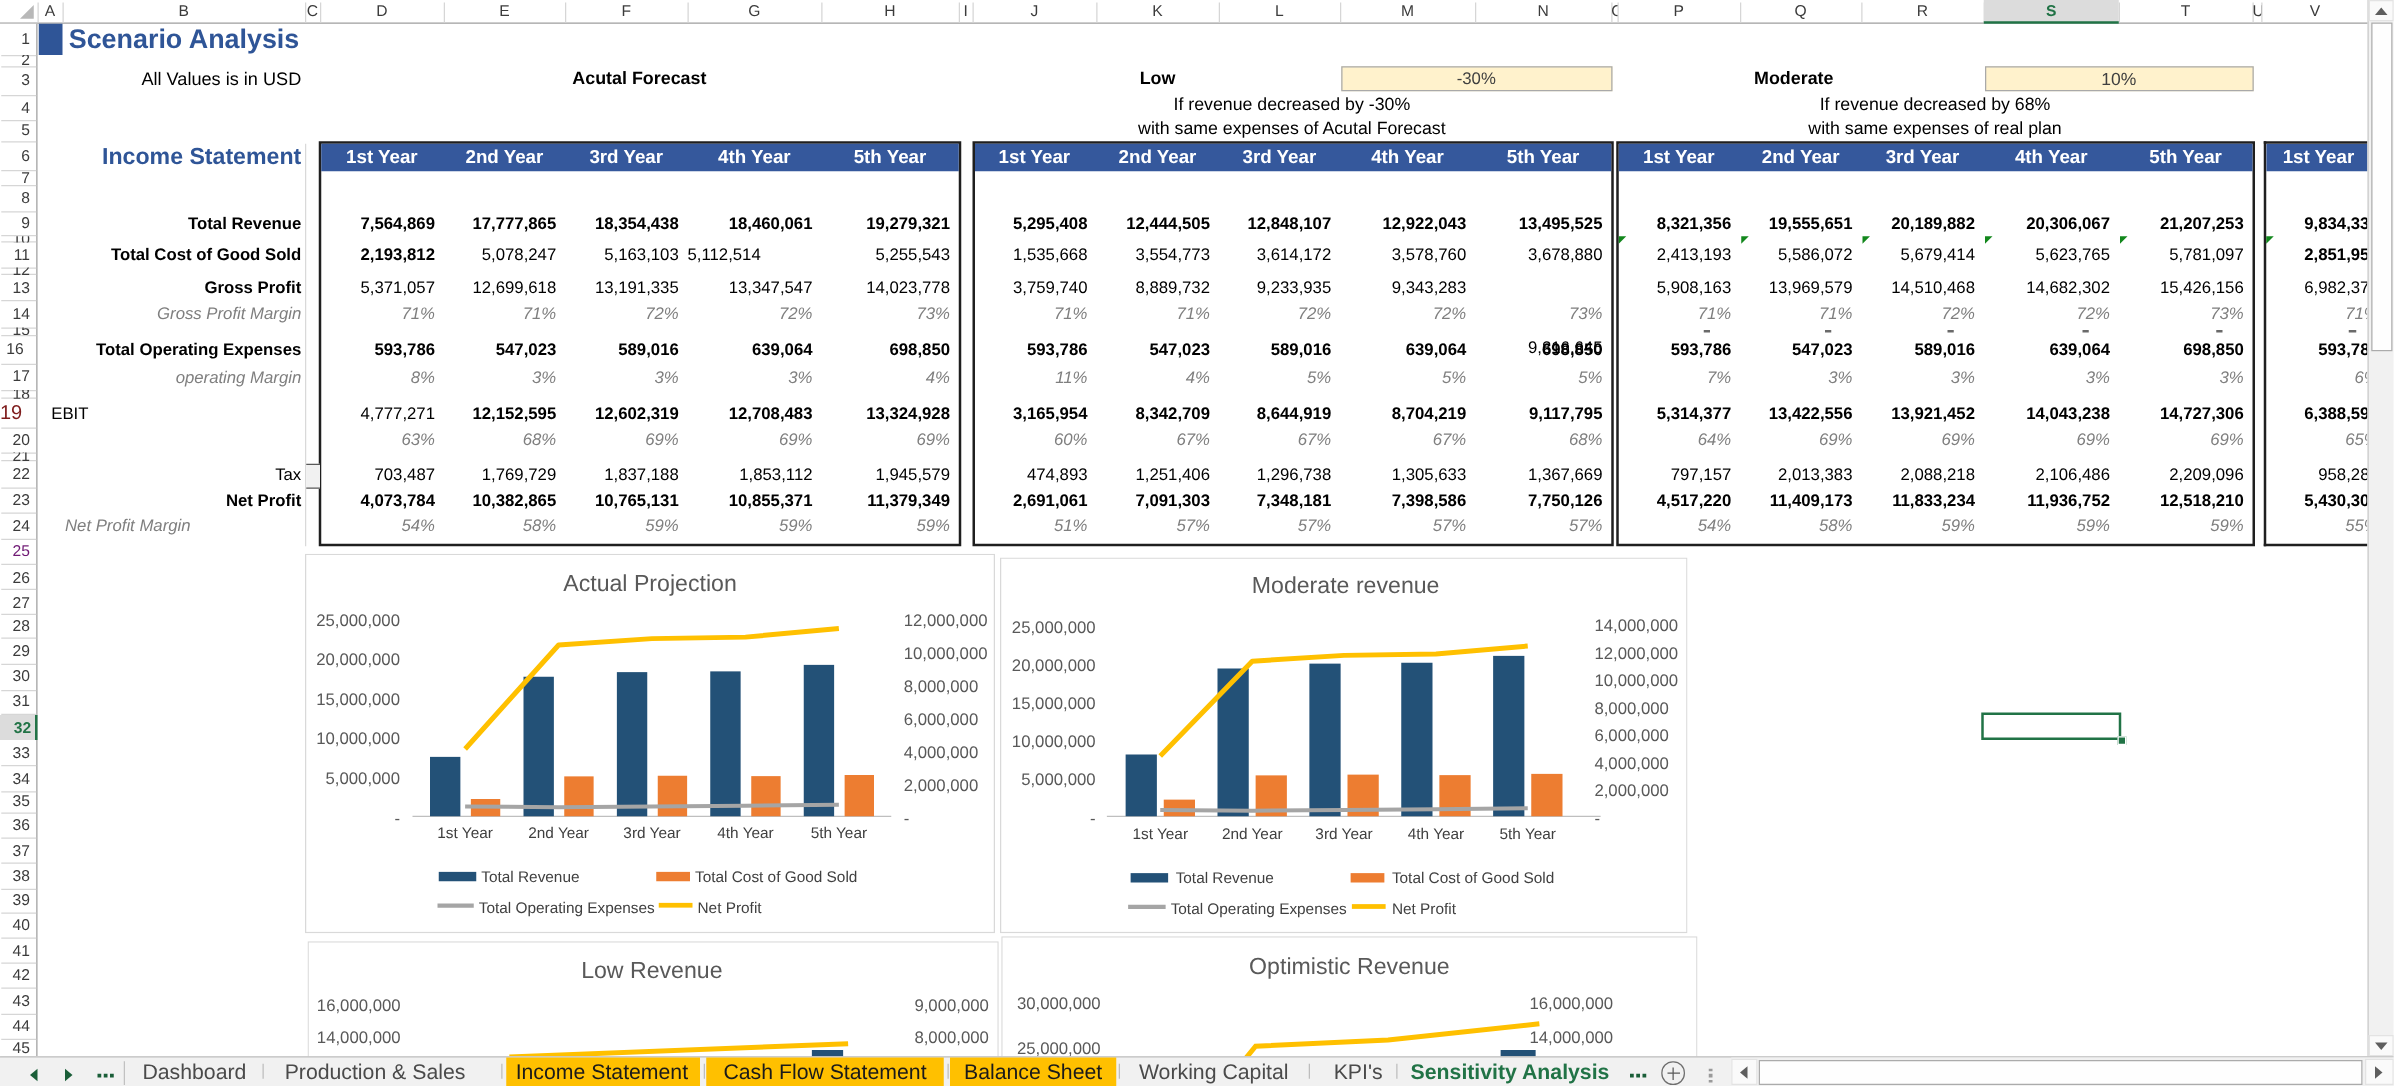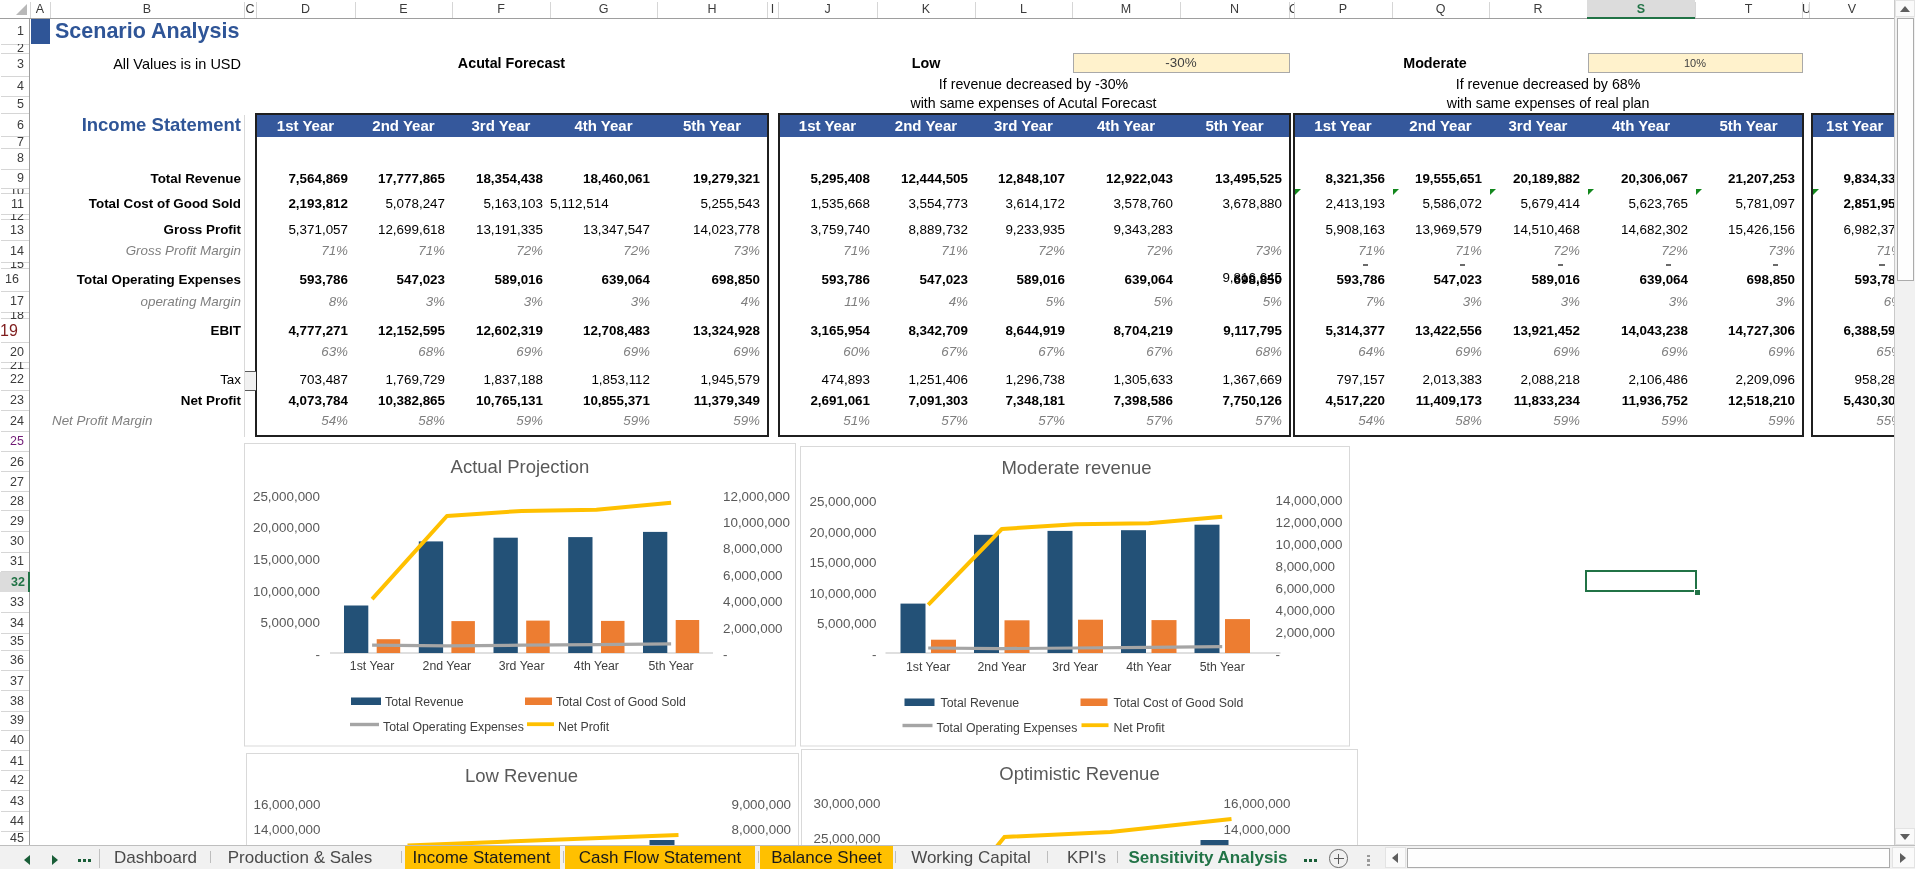--- a/index.html
+++ b/index.html
@@ -147,34 +147,34 @@
 <div class="ab" style="left:0;top:831.8px;width:24px;height:13.5px;line-height:13.5px;font-size:12.5px;text-align:right;color:#3b3b3b;overflow:hidden;">45</div>
 <div class="ab" style="left:30.5px;top:19px;width:19.5px;height:25px;background:#2F5597;"></div>
 <div class="ab" style="left:55px;top:18.2px;width:400px;height:26px;line-height:26px;font-size:21.5px;text-align:left;white-space:nowrap;color:#2F5597;font-weight:bold;">Scenario Analysis</div>
 <div class="ab" style="left:41px;top:55.0px;width:200px;height:18px;line-height:18px;font-size:14.5px;text-align:right;white-space:nowrap;">All Values is in USD</div>
 <div class="ab" style="left:256px;top:54.0px;width:511px;height:18px;line-height:18px;font-size:14.3px;text-align:center;white-space:nowrap;font-weight:bold;">Acutal Forecast</div>
 <div class="ab" style="left:877px;top:54.0px;width:98px;height:18px;line-height:18px;font-size:14.3px;text-align:center;white-space:nowrap;font-weight:bold;">Low</div>
 <div class="ab" style="left:1401px;top:54.0px;width:68px;height:18px;line-height:18px;font-size:14.3px;text-align:center;white-space:nowrap;font-weight:bold;">Moderate</div>
 <div class="ab" style="left:1072.5px;top:52.5px;width:217px;height:20px;background:#FFF2CC;border:1px solid #A9A9A9;"></div>
 <div class="ab" style="left:1072.5px;top:53.5px;width:217px;height:18px;line-height:18px;font-size:13.4px;text-align:center;white-space:nowrap;color:#404040;">-30%</div>
 <div class="ab" style="left:1587.5px;top:52.5px;width:215px;height:20px;background:#FFF2CC;border:1px solid #A9A9A9;"></div>
-<div class="ab" style="left:1587.5px;top:53.5px;width:215px;height:18px;line-height:18px;font-size:11px;text-align:center;white-space:nowrap;color:#404040;">10%</div>
+<div class="ab" style="left:1587.5px;top:53.5px;width:215px;height:18px;line-height:18px;font-size:14px;text-align:center;white-space:nowrap;color:#404040;">10%</div>
 <div class="ab" style="left:778px;top:76.0px;width:511px;height:17px;line-height:17px;font-size:14.2px;text-align:center;white-space:nowrap;">If revenue decreased by -30%</div>
 <div class="ab" style="left:778px;top:95.0px;width:511px;height:17px;line-height:17px;font-size:14.2px;text-align:center;white-space:nowrap;">with same expenses of Acutal Forecast</div>
 <div class="ab" style="left:1294px;top:76.0px;width:508px;height:17px;line-height:17px;font-size:14.2px;text-align:center;white-space:nowrap;">If revenue decreased by 68%</div>
 <div class="ab" style="left:1294px;top:95.0px;width:508px;height:17px;line-height:17px;font-size:14.2px;text-align:center;white-space:nowrap;">with same expenses of real plan</div>
 <div class="ab" style="left:41px;top:115.0px;width:200px;height:20px;line-height:20px;font-size:18.5px;text-align:right;white-space:nowrap;color:#2F5597;font-weight:bold;">Income Statement</div>
 <div class="ab" style="left:243.5px;top:114.5px;width:1px;height:322px;background:#D9D9D9;"></div>
 <div class="ab" style="left:41px;top:169.8px;width:200px;height:18px;line-height:18px;font-size:13.4px;text-align:right;white-space:nowrap;font-weight:bold;">Total Revenue</div>
 <div class="ab" style="left:41px;top:194.8px;width:200px;height:18px;line-height:18px;font-size:13.4px;text-align:right;white-space:nowrap;font-weight:bold;">Total Cost of Good Sold</div>
 <div class="ab" style="left:41px;top:221.0px;width:200px;height:18px;line-height:18px;font-size:13.4px;text-align:right;white-space:nowrap;font-weight:bold;">Gross Profit</div>
 <div class="ab" style="left:41px;top:242.4px;width:200px;height:18px;line-height:18px;font-size:13.4px;text-align:right;white-space:nowrap;font-style:italic;color:#7F7F7F;">Gross Profit Margin</div>
 <div class="ab" style="left:41px;top:270.6px;width:200px;height:18px;line-height:18px;font-size:13.4px;text-align:right;white-space:nowrap;font-weight:bold;">Total Operating Expenses</div>
 <div class="ab" style="left:41px;top:292.6px;width:200px;height:18px;line-height:18px;font-size:13.4px;text-align:right;white-space:nowrap;font-style:italic;color:#7F7F7F;">operating Margin</div>
-<div class="ab" style="left:41px;top:321.7px;width:200px;height:18px;line-height:18px;font-size:13.4px;text-align:right;white-space:nowrap;font-weight:bold;">EBIT</div>
+<div class="ab" style="left:41px;top:321.7px;width:200px;height:18px;line-height:18px;font-size:13.4px;white-space:nowrap;font-weight:normal;">EBIT</div>
 <div class="ab" style="left:41px;top:370.6px;width:200px;height:18px;line-height:18px;font-size:13.4px;text-align:right;white-space:nowrap;">Tax</div>
 <div class="ab" style="left:41px;top:391.6px;width:200px;height:18px;line-height:18px;font-size:13.4px;text-align:right;white-space:nowrap;font-weight:bold;">Net Profit</div>
 <div class="ab" style="left:52px;top:412.1px;width:200px;height:18px;line-height:18px;font-size:13.4px;text-align:left;white-space:nowrap;font-style:italic;color:#7F7F7F;">Net Profit Margin</div>
 <div class="ab" style="left:254.5px;top:112.5px;width:514.0px;height:324.5px;border:2px solid #1F1F1F;background:#fff;"></div>
 <div class="ab" style="left:256.5px;top:114.5px;width:510.0px;height:22px;background:#35589C;"></div>
 <div class="ab" style="left:256px;top:115px;width:99px;height:21px;line-height:21px;font-size:15px;font-weight:bold;color:#fff;text-align:center;"></div>
 <div class="ab" style="left:355px;top:115px;width:97px;height:21px;line-height:21px;font-size:15px;font-weight:bold;color:#fff;text-align:center;"></div>
 <div class="ab" style="left:452px;top:115px;width:98px;height:21px;line-height:21px;font-size:15px;font-weight:bold;color:#fff;text-align:center;"></div>
 <div class="ab" style="left:550px;top:115px;width:107px;height:21px;line-height:21px;font-size:15px;font-weight:bold;color:#fff;text-align:center;"></div>
 <div class="ab" style="left:657px;top:115px;width:110px;height:21px;line-height:21px;font-size:15px;font-weight:bold;color:#fff;text-align:center;"></div>
@@ -206,21 +206,21 @@
 <div class="ab" style="left:256px;top:270.6px;width:92px;height:18px;line-height:18px;font-size:13.4px;text-align:right;white-space:nowrap;font-weight:bold;">593,786</div>
 <div class="ab" style="left:355px;top:270.6px;width:90px;height:18px;line-height:18px;font-size:13.4px;text-align:right;white-space:nowrap;font-weight:bold;">547,023</div>
 <div class="ab" style="left:452px;top:270.6px;width:91px;height:18px;line-height:18px;font-size:13.4px;text-align:right;white-space:nowrap;font-weight:bold;">589,016</div>
 <div class="ab" style="left:550px;top:270.6px;width:100px;height:18px;line-height:18px;font-size:13.4px;text-align:right;white-space:nowrap;font-weight:bold;">639,064</div>
 <div class="ab" style="left:657px;top:270.6px;width:103px;height:18px;line-height:18px;font-size:13.4px;text-align:right;white-space:nowrap;font-weight:bold;">698,850</div>
 <div class="ab" style="left:256px;top:292.6px;width:92px;height:18px;line-height:18px;font-size:13.4px;text-align:right;white-space:nowrap;font-style:italic;color:#7F7F7F;">8%</div>
 <div class="ab" style="left:355px;top:292.6px;width:90px;height:18px;line-height:18px;font-size:13.4px;text-align:right;white-space:nowrap;font-style:italic;color:#7F7F7F;">3%</div>
 <div class="ab" style="left:452px;top:292.6px;width:91px;height:18px;line-height:18px;font-size:13.4px;text-align:right;white-space:nowrap;font-style:italic;color:#7F7F7F;">3%</div>
 <div class="ab" style="left:550px;top:292.6px;width:100px;height:18px;line-height:18px;font-size:13.4px;text-align:right;white-space:nowrap;font-style:italic;color:#7F7F7F;">3%</div>
 <div class="ab" style="left:657px;top:292.6px;width:103px;height:18px;line-height:18px;font-size:13.4px;text-align:right;white-space:nowrap;font-style:italic;color:#7F7F7F;">4%</div>
-<div class="ab" style="left:256px;top:321.7px;width:92px;height:18px;line-height:18px;font-size:13.4px;text-align:right;white-space:nowrap;font-weight:bold;">4,777,271</div>
+<div class="ab" style="left:256px;top:321.7px;width:92px;height:18px;line-height:18px;font-size:13.4px;text-align:right;white-space:nowrap;font-weight:normal;">4,777,271</div>
 <div class="ab" style="left:355px;top:321.7px;width:90px;height:18px;line-height:18px;font-size:13.4px;text-align:right;white-space:nowrap;font-weight:bold;">12,152,595</div>
 <div class="ab" style="left:452px;top:321.7px;width:91px;height:18px;line-height:18px;font-size:13.4px;text-align:right;white-space:nowrap;font-weight:bold;">12,602,319</div>
 <div class="ab" style="left:550px;top:321.7px;width:100px;height:18px;line-height:18px;font-size:13.4px;text-align:right;white-space:nowrap;font-weight:bold;">12,708,483</div>
 <div class="ab" style="left:657px;top:321.7px;width:103px;height:18px;line-height:18px;font-size:13.4px;text-align:right;white-space:nowrap;font-weight:bold;">13,324,928</div>
 <div class="ab" style="left:256px;top:343.3px;width:92px;height:18px;line-height:18px;font-size:13.4px;text-align:right;white-space:nowrap;font-style:italic;color:#7F7F7F;">63%</div>
 <div class="ab" style="left:355px;top:343.3px;width:90px;height:18px;line-height:18px;font-size:13.4px;text-align:right;white-space:nowrap;font-style:italic;color:#7F7F7F;">68%</div>
 <div class="ab" style="left:452px;top:343.3px;width:91px;height:18px;line-height:18px;font-size:13.4px;text-align:right;white-space:nowrap;font-style:italic;color:#7F7F7F;">69%</div>
 <div class="ab" style="left:550px;top:343.3px;width:100px;height:18px;line-height:18px;font-size:13.4px;text-align:right;white-space:nowrap;font-style:italic;color:#7F7F7F;">69%</div>
 <div class="ab" style="left:657px;top:343.3px;width:103px;height:18px;line-height:18px;font-size:13.4px;text-align:right;white-space:nowrap;font-style:italic;color:#7F7F7F;">69%</div>
 <div class="ab" style="left:256px;top:370.6px;width:92px;height:18px;line-height:18px;font-size:13.4px;text-align:right;white-space:nowrap;">703,487</div>

